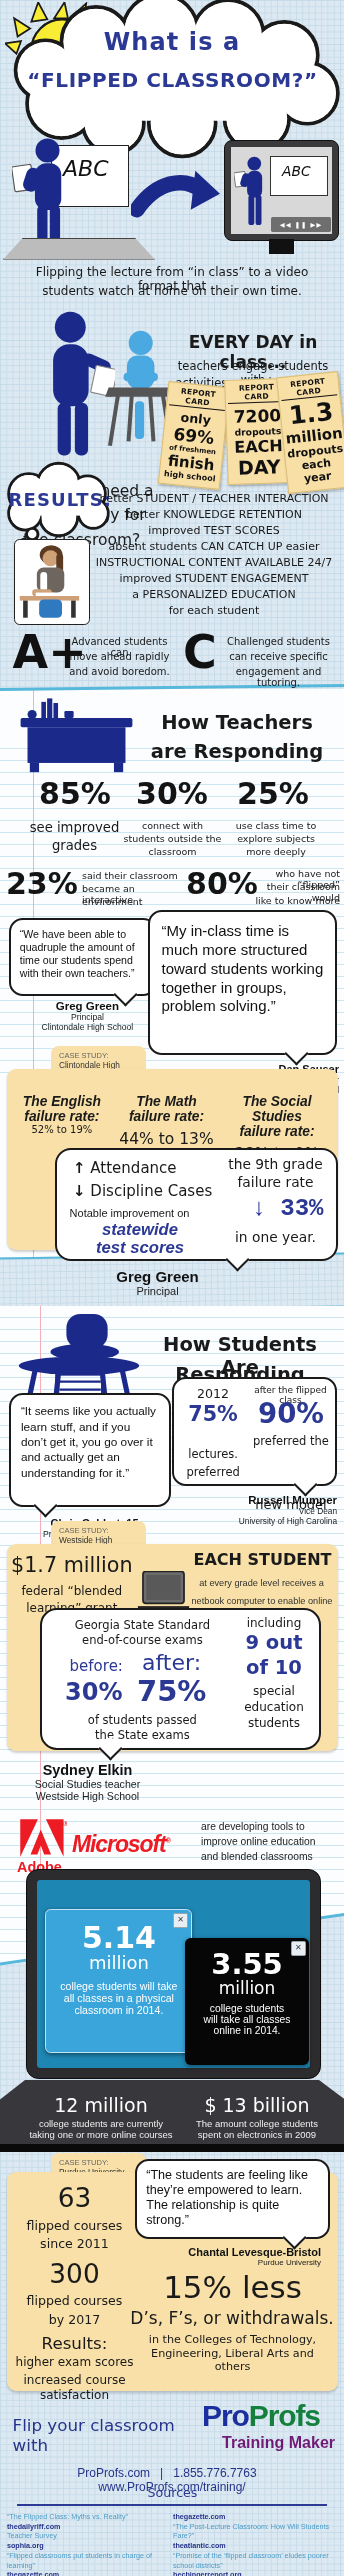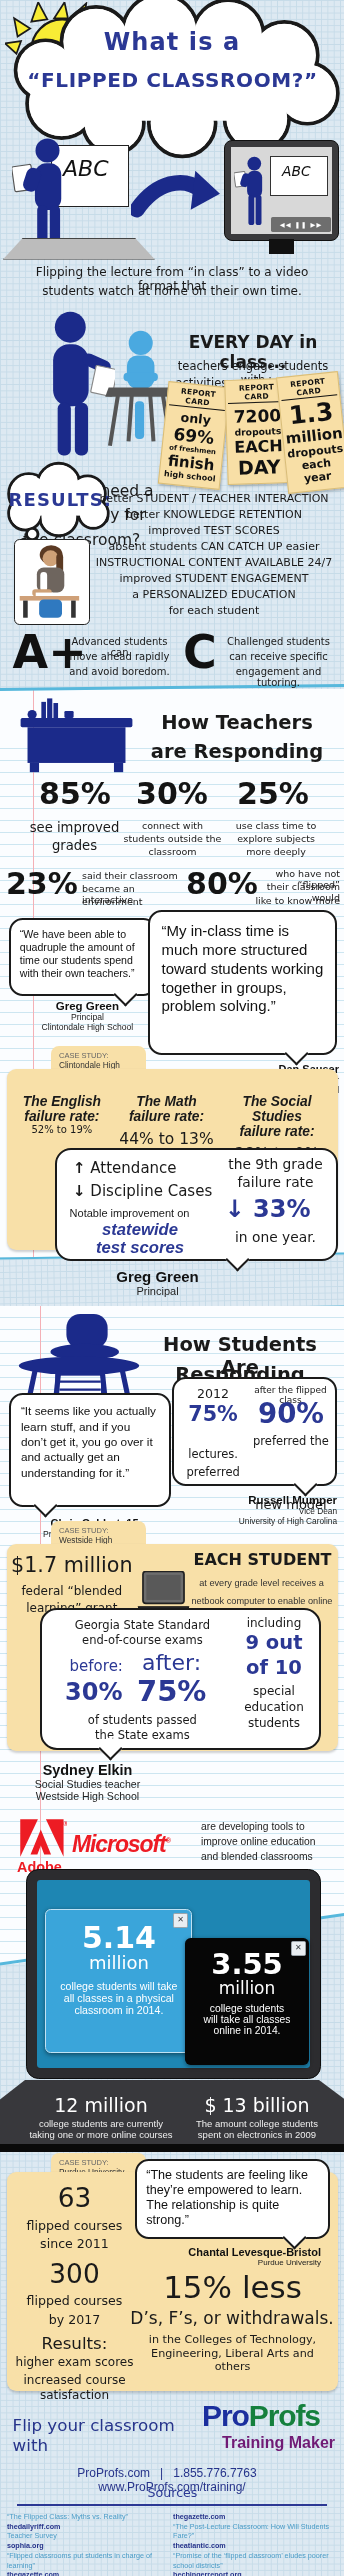--- a/index.html
+++ b/index.html
@@ -321,21 +321,21 @@
   </div>
 
   <div class="bubble" style="left:55px;top:1148px;width:283px;height:113px;border-radius:16px;">
     <div class="abs hand" style="left:16px;top:9.2px;font-size:15px;"><span style="font-weight:bold;">↑</span> <span>Attendance</span></div>
     <div class="abs hand" style="left:16px;top:32px;font-size:15px;"><span style="font-weight:bold;">↓</span> <span>Discipline Cases</span></div>
     <div class="abs sans" style="left:12.6px;top:57px;font-size:11px;">Notable improvement on</div>
     <div class="abs ctr sans navy" style="left:17px;top:70px;width:132px;font-weight:bold;font-style:italic;font-size:16.7px;">statewide</div>
     <div class="abs ctr sans navy" style="left:17px;top:88px;width:132px;font-weight:bold;font-style:italic;font-size:16.7px;">test scores</div>
     <div class="abs ctr hand" style="left:167px;top:5.7px;width:103px;font-size:13.8px;">the 9th grade</div>
     <div class="abs ctr hand" style="left:167px;top:24px;width:103px;font-size:13.8px;">failure rate</div>
-    <div class="abs ctr hand navy" style="left:156px;top:45px;width:109px;font-size:24px;font-weight:bold;">↓ 33%</div>
+    <div class="abs ctr hand navy" style="left:176px;top:45px;width:109px;font-size:24px;font-weight:bold;font-family:Liberation Mono, monospace;">↓ 33%</div>
     <div class="abs ctr hand" style="left:167px;top:79px;width:103px;font-size:13.8px;">in one year.</div>
     <span class="tail" style="left:172px;"></span>
   </div>
   <div class="abs ctr" style="left:83px;top:1268px;width:149px;">
     <div class="attr-name" style="font-size:15px;">Greg Green</div>
     <div class="attr-sub" style="font-size:11px;">Principal</div>
   </div>
 
   <svg class="abs" style="left:16px;top:1314px;" width="126" height="109" viewBox="0 0 220 190">
     <g fill="#1b2a8a">

